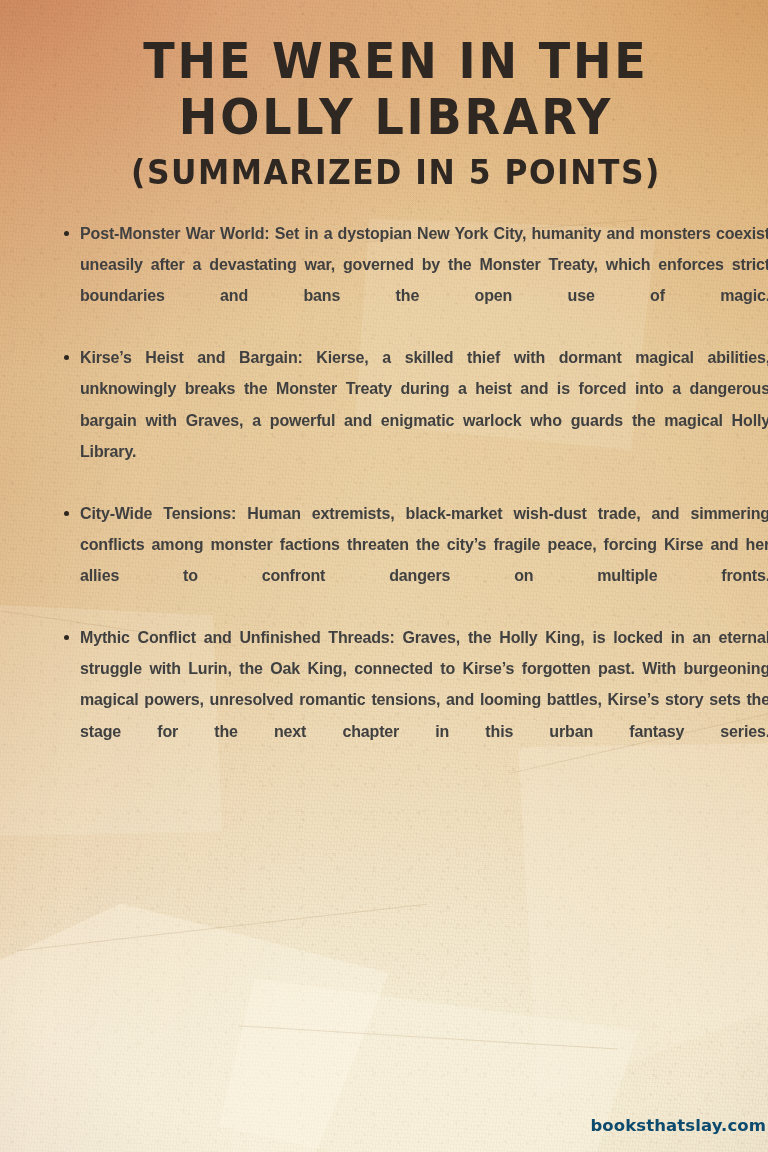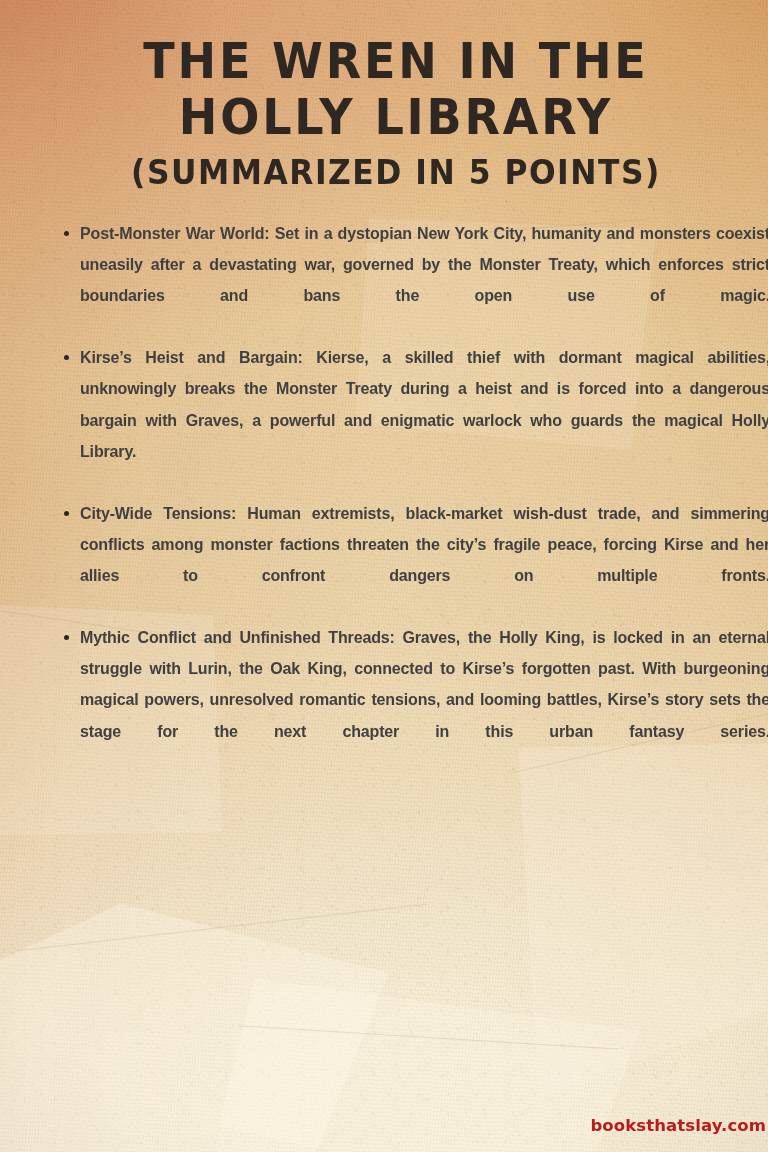--- a/index.html
+++ b/index.html
@@ -195,21 +195,21 @@
   }
 
   .footer {
     position: absolute;
     right: 26px;
     bottom: 17px;
     font-family: "DejaVu Sans", sans-serif;
     font-weight: 700;
     font-size: 16.5px;
     letter-spacing: 0.1px;
-    color: #b91c1c;
+    color: #0c4a6e;
   }
 </style>
 </head>
 <body>
 
 <div class="poster">
 
   <div class="bg-base"></div>
   <div class="bg-warmsheen"></div>
   <div class="bg-grain"></div>

